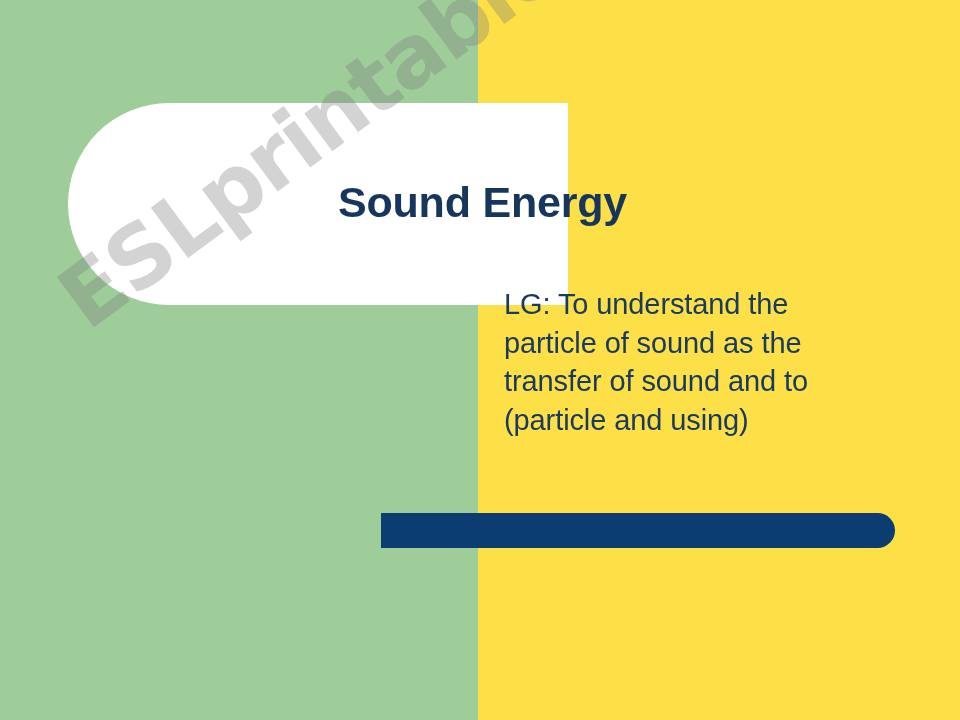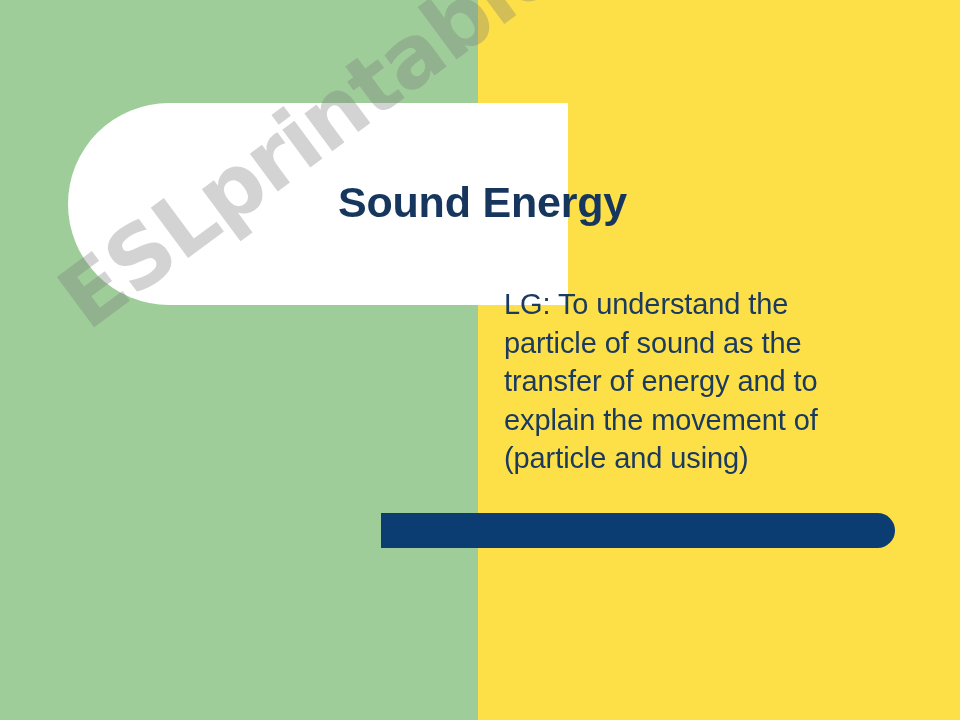--- a/index.html
+++ b/index.html
@@ -124,22 +124,21 @@
 
   <div id="green-panel"></div>
 
   <div id="title-band"></div>
 
   <div id="title">Sound Energy</div>
 
   <div id="body-text">
     <span class="line">LG: To understand the</span>
     <span class="line">particle of sound as the</span>
-    <span class="line">transfer of energy and to</span>
-    <span class="line">explain the movement of</span>
+    <span class="line">transfer of sound and to</span>
     <span class="line">(particle and using)</span>
   </div>
 
   <div id="accent-bar"></div>
 
   <div id="watermark-layer">
     <div id="watermark-text">ESLprintables.com</div>
   </div>
 
 </div>

